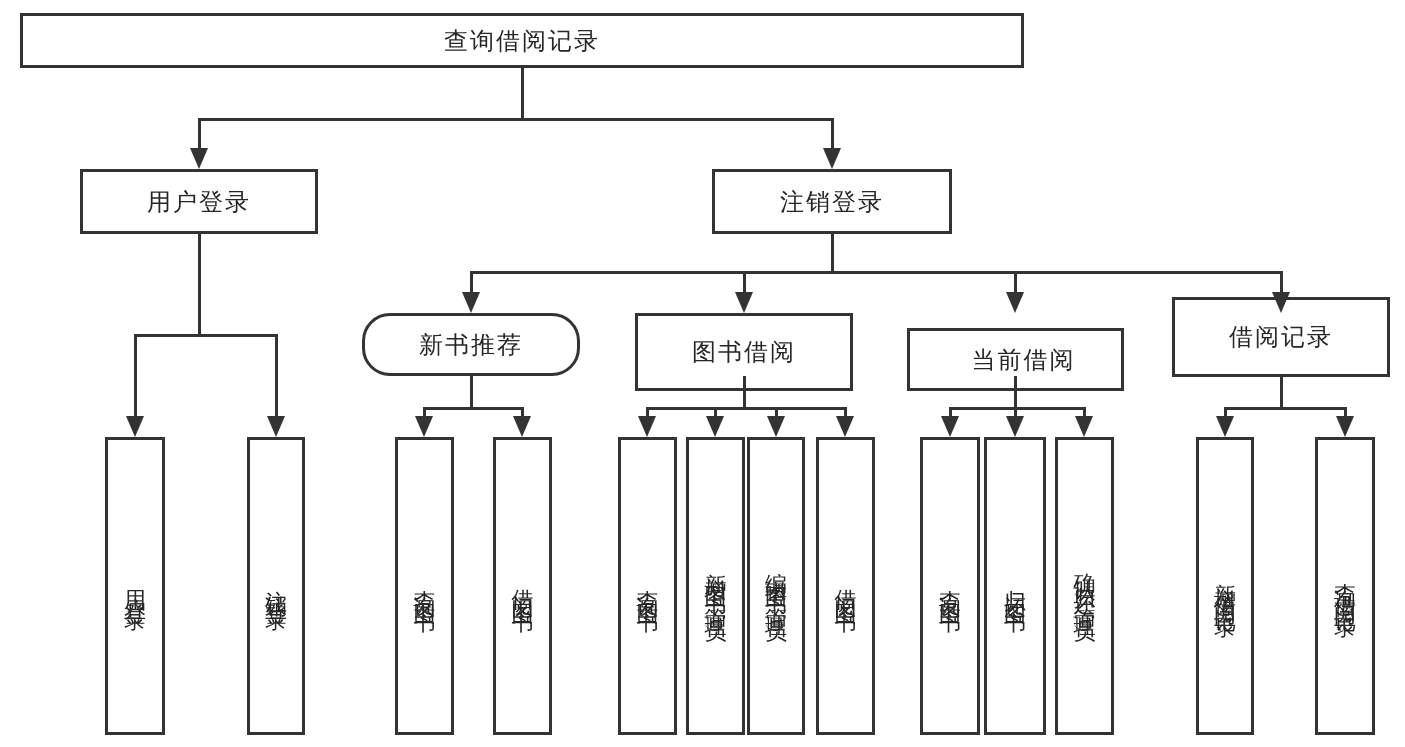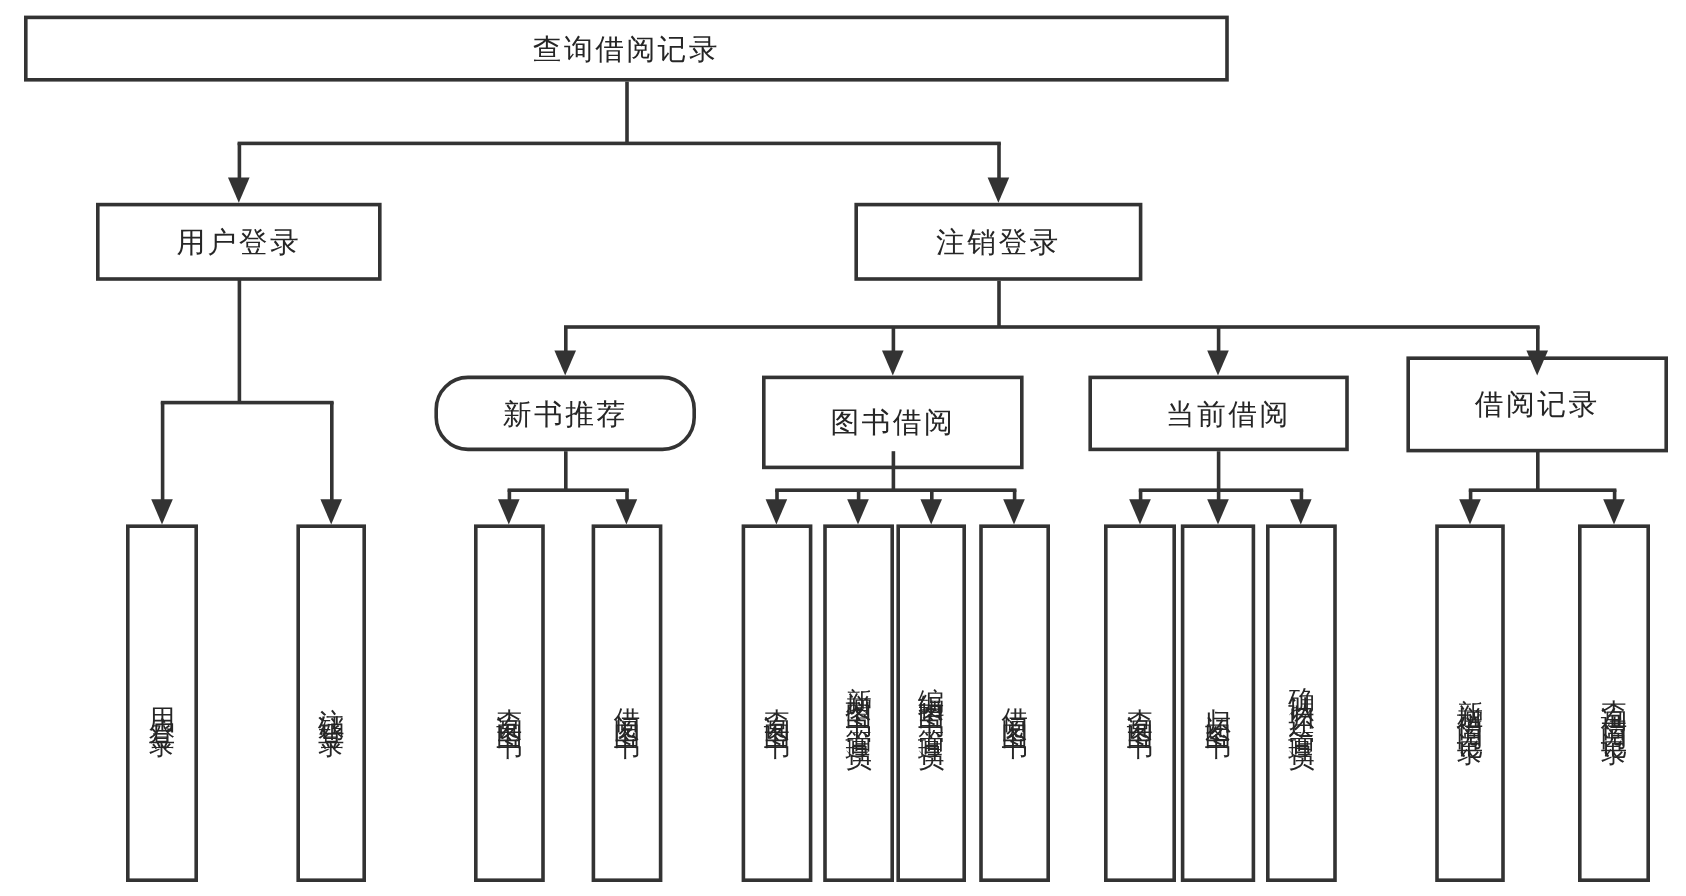--- a/index.html
+++ b/index.html
@@ -80,21 +80,21 @@
 
 <div id="canvas">
 
   <div class="node node-h" style="left:20px;top:13px;width:1004px;height:55px;">查询借阅记录</div>
 
   <div class="node node-h" style="left:80px;top:169px;width:238px;height:65px;">用户登录</div>
   <div class="node node-h" style="left:712px;top:169px;width:240px;height:65px;">注销登录</div>
 
   <div class="node node-h" style="left:362px;top:313px;width:218px;height:63px;border-radius:28px;">新书推荐</div>
   <div class="node node-h" style="left:635px;top:313px;width:218px;height:78px;">图书借阅</div>
-  <div class="node node-h" style="left:907px;top:313px;width:217px;height:63px;padding-left:16px;">当前借阅</div>
+  <div class="node node-h" style="left:907px;top:328px;width:217px;height:63px;padding-left:16px;">当前借阅</div>
   <div class="node node-h" style="left:1172px;top:297px;width:218px;height:80px;">借阅记录</div>
 
   <div class="node node-v" style="left:105px;top:437px;width:60px;height:298px;">
     <span class="vtext">用户登录</span>
   </div>
   <div class="node node-v" style="left:247px;top:437px;width:58px;height:298px;">
     <span class="vtext">注销登录</span>
   </div>
 
   <div class="node node-v" style="left:395px;top:437px;width:59px;height:298px;">

